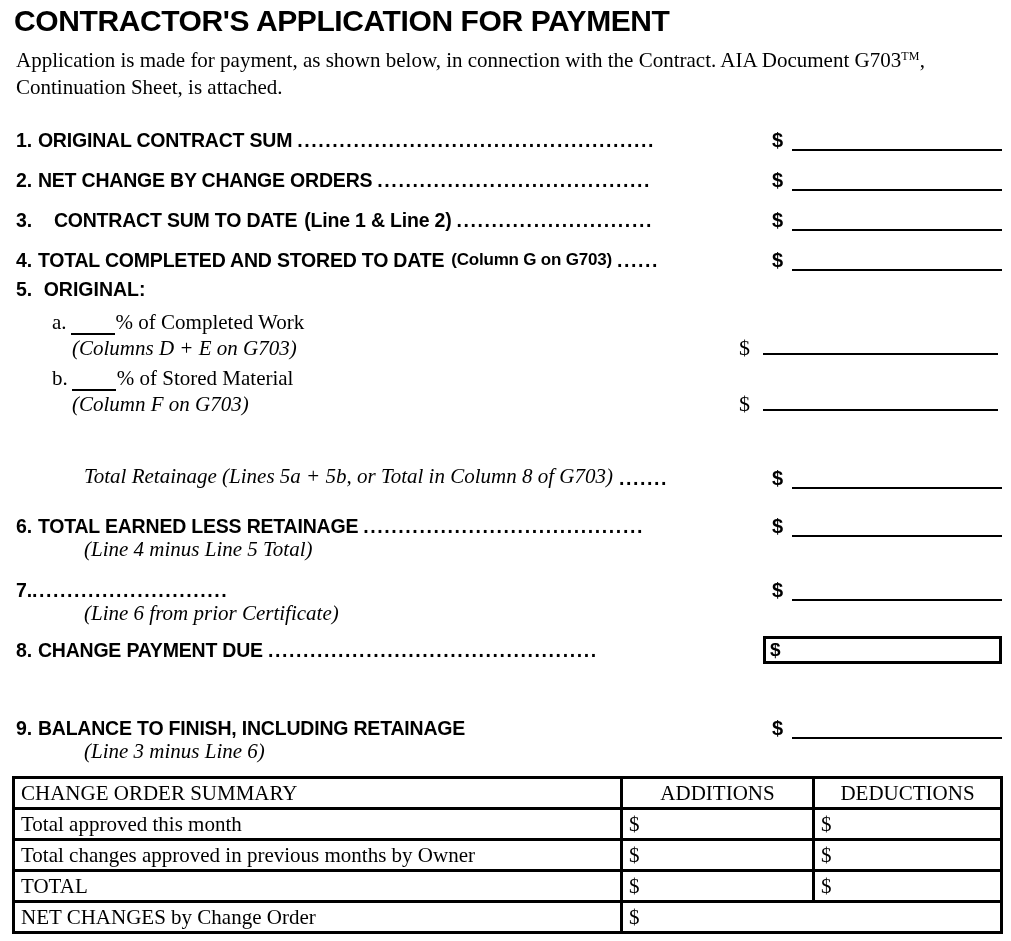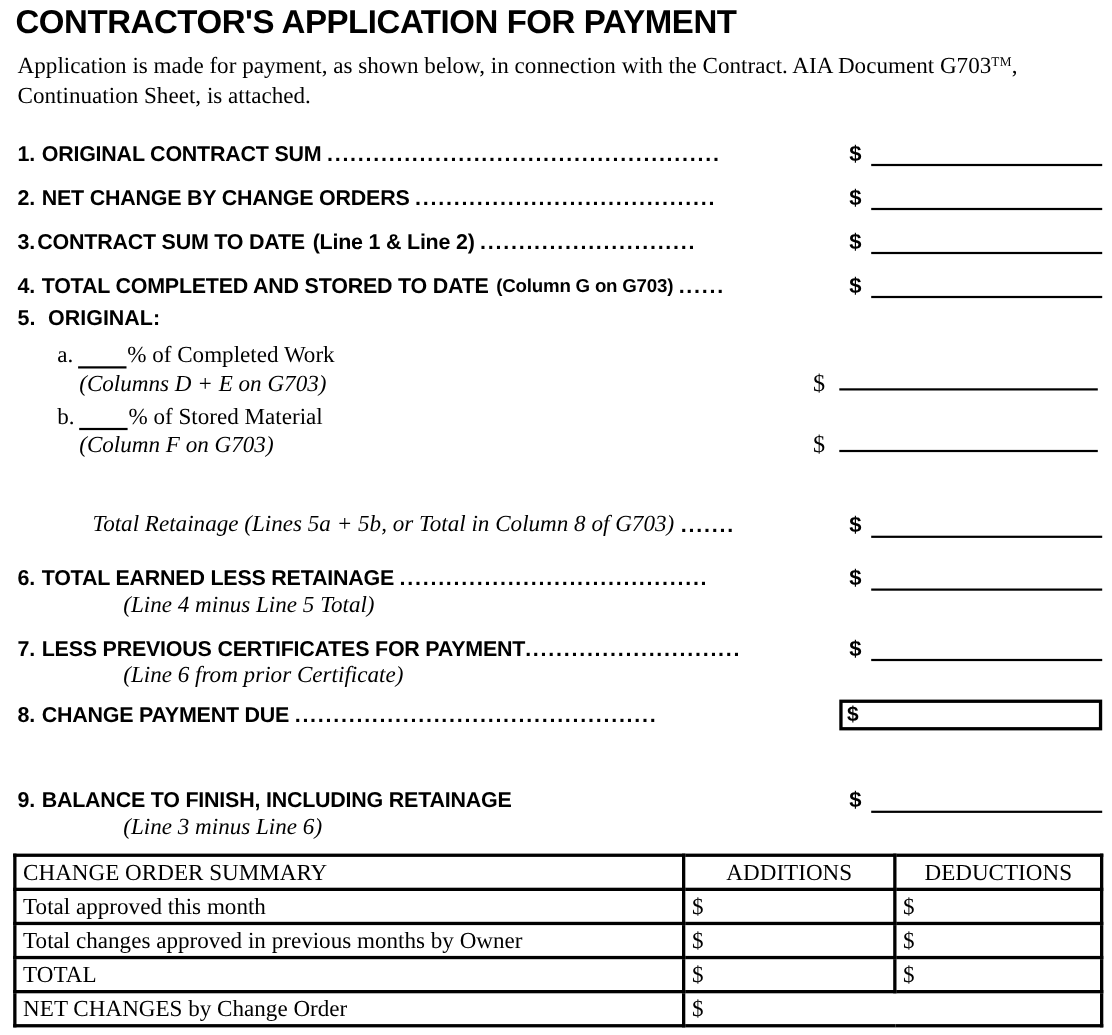--- a/index.html
+++ b/index.html
@@ -94,21 +94,21 @@
 
   
   .line-row .spacer-flex { flex: 1 1 auto; }
 
   
   .subnote {
     font-family: "Liberation Serif", serif;
     font-style: italic;
     font-size: 21px;
     line-height: 24px;
-    margin-left: 112px;
+    margin-left: 84px;
     white-space: nowrap;
   }
 
   
   .retain-head {
     font-family: "Liberation Sans", sans-serif;
     font-weight: bold;
     font-size: 19.5px;
     margin: 6px 0 0 16px;
     line-height: 24px;
@@ -268,21 +268,21 @@
   <div class="line-row">
     <span class="lbl">2.</span>
     <span class="lbl" style="margin-left:6px">NET CHANGE BY CHANGE ORDERS</span>
     <span class="leader">.......................................</span>
     <span class="dollar-sans">$</span>
     <span class="fill-line"></span>
   </div>
 
   <div class="line-row">
     <span class="lbl">3.</span>
-    <span class="lbl" style="margin-left:2px">CONTRACT SUM TO DATE</span>
+    <span class="lbl" style="margin-left:22px">CONTRACT SUM TO DATE</span>
     <span class="lbl it" style="margin-left:7px">(Line 1 &amp; Line 2)</span>
     <span class="leader">............................</span>
     <span class="dollar-sans">$</span>
     <span class="fill-line"></span>
   </div>
 
   <div class="line-row">
     <span class="lbl">4.</span>
     <span class="lbl" style="margin-left:6px">TOTAL COMPLETED AND STORED TO DATE</span>
     <span class="lbl it" style="font-size:17px;margin-left:7px">(Column G on G703)</span>
@@ -345,21 +345,20 @@
     <span class="lbl">6.</span>
     <span class="lbl" style="margin-left:6px">TOTAL EARNED LESS RETAINAGE</span>
     <span class="leader">........................................</span>
     <span class="dollar-sans">$</span>
     <span class="fill-line"></span>
   </div>
   <div class="subnote">(Line 4 minus Line 5 Total)</div>
 
   <div class="line-row">
     <span class="lbl">7.</span>
-    <span class="lbl" style="margin-left:6px">LESS PREVIOUS CERTIFICATES FOR PAYMENT</span>
     <span class="leader" style="margin-left:0">............................</span>
     <span class="dollar-sans">$</span>
     <span class="fill-line"></span>
   </div>
   <div class="subnote">(Line 6 from prior Certificate)</div>
 
   <div class="vsp-4"></div>
 
   <div class="box-row">
     <span class="lbl">8.</span>

